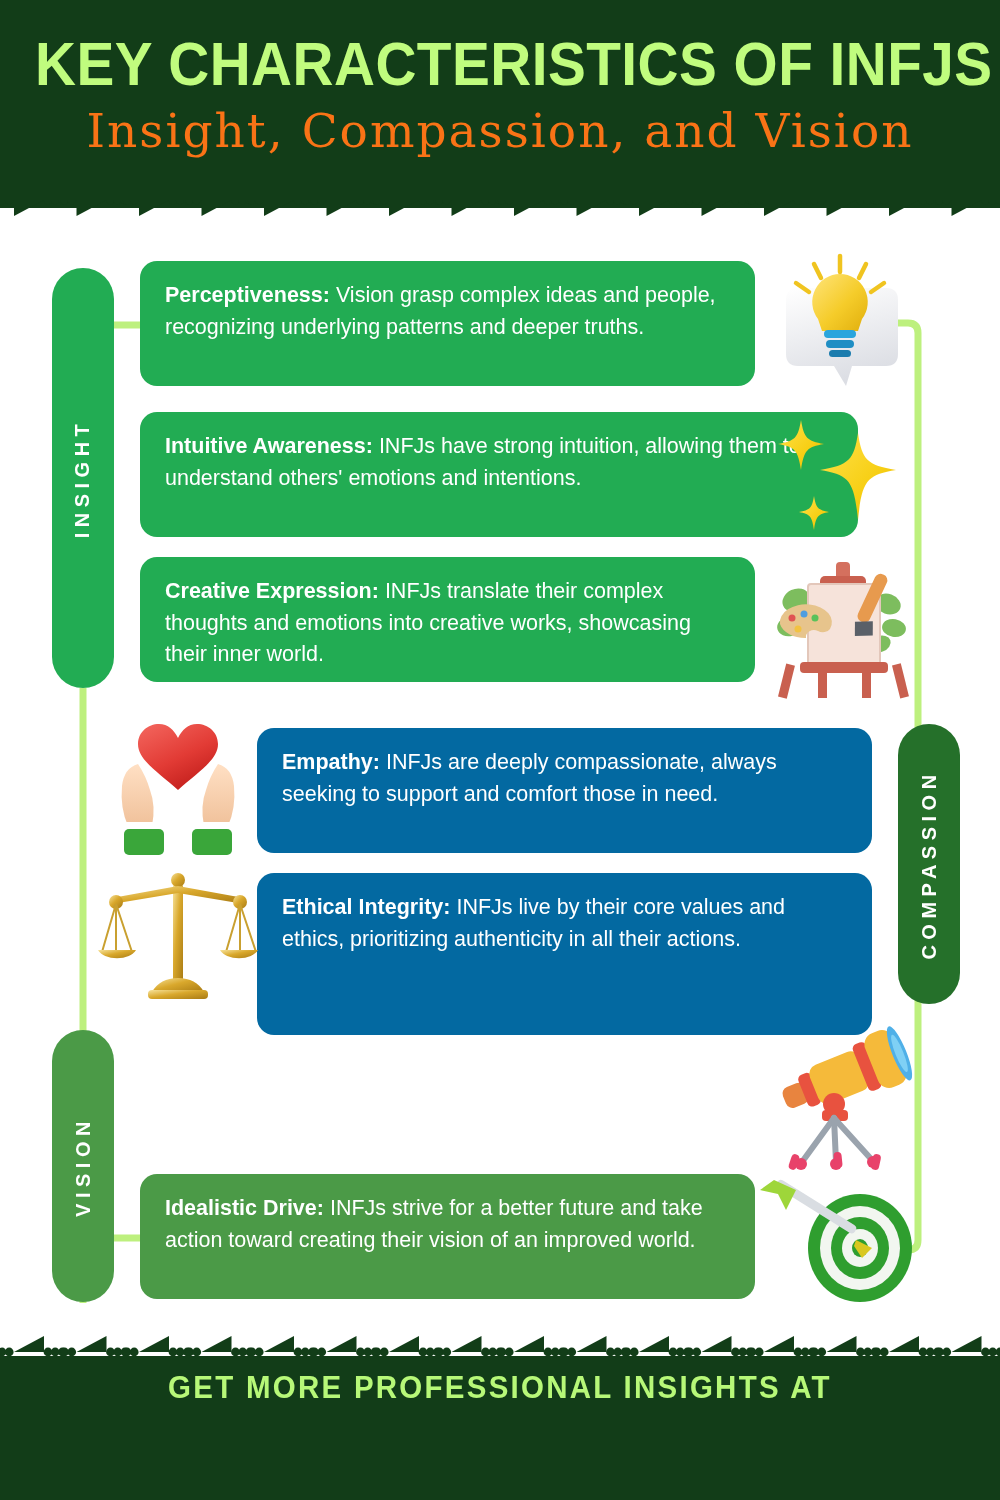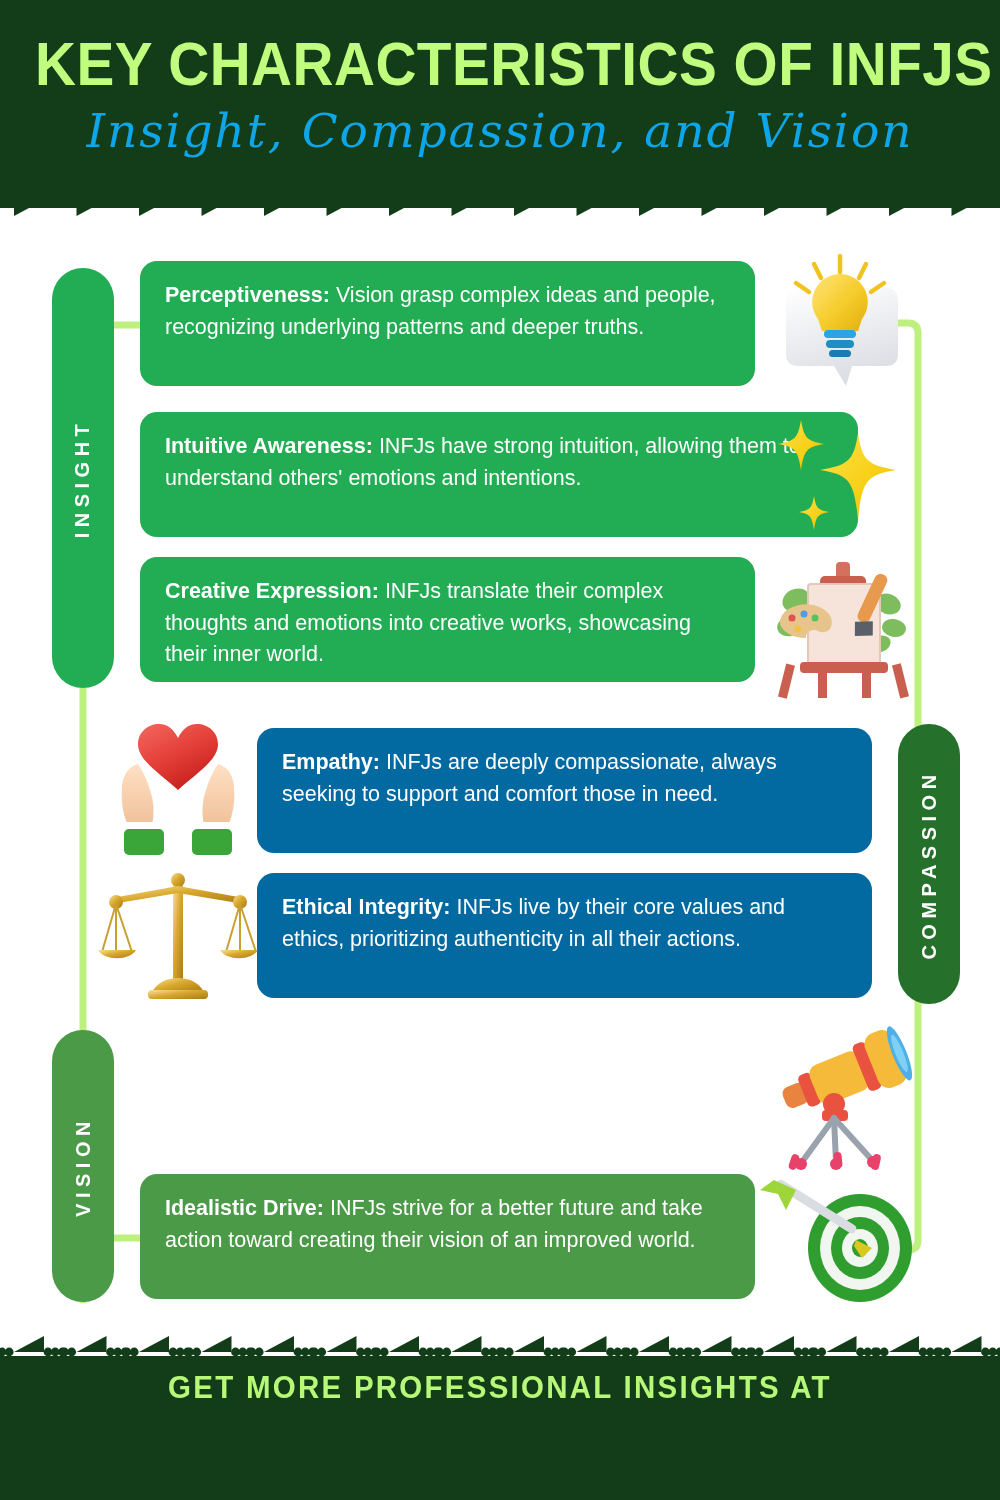--- a/index.html
+++ b/index.html
@@ -38,25 +38,24 @@
     font-size: 61px;
     letter-spacing: 0.5px;
     color: #c0fc7e;
     line-height: 1.0;
     transform: scaleX(0.93);
     white-space: nowrap;
   }
   #header-subtitle {
     margin-top: 12px;
     font-family: "DejaVu Serif", serif;
-    font-style: italic;
     font-weight: 400;
     font-size: 47px;
     letter-spacing: 2px;
-    color: #0ea5e9;
+    color: #f97316;
     line-height: 1.0;
     white-space: nowrap;
   }
   #footer {
     position: absolute;
     left: 0; top: 1358px;
     width: 1000px;
     height: 142px;
     background: #123d18;
     overflow: hidden;
@@ -149,21 +148,21 @@
     color: #ffffff;
   }
   .card-insight  { background: #22ac53; }
   .card-compass  { background: #0369a1; }
   .card-vision   { background: #4b9a47; }
 
   #card-0 { left: 140px; top: 261px; width: 615px; height: 125px; }
   #card-1 { left: 140px; top: 412px; width: 718px; height: 125px; }
   #card-2 { left: 140px; top: 557px; width: 615px; height: 125px; }
   #card-3 { left: 257px; top: 728px; width: 615px; height: 125px; }
-  #card-4 { left: 257px; top: 873px; width: 615px; height: 125px; }
+  #card-4 { left: 257px; top: 873px; width: 615px; height: 162px; }
   #card-5 { left: 140px; top: 1033px; width: 615px; height: 125px; }
   #card-6 { left: 140px; top: 1174px; width: 615px; height: 125px; }
 
   
   .icon {
     position: absolute;
     z-index: 2;
     display: flex;
     align-items: center;
     justify-content: center;

